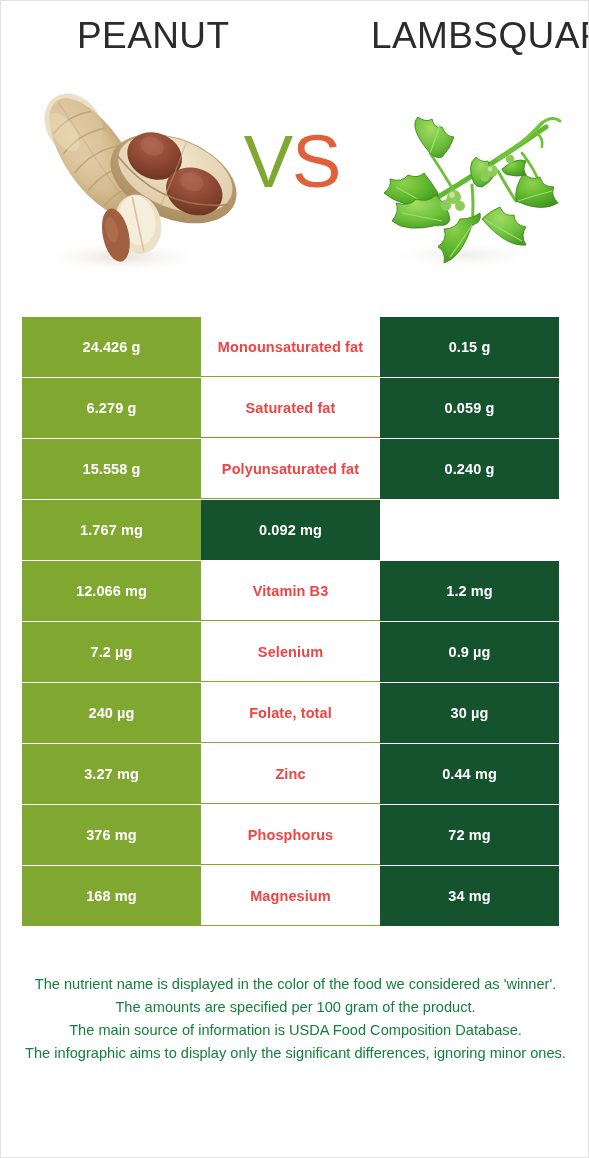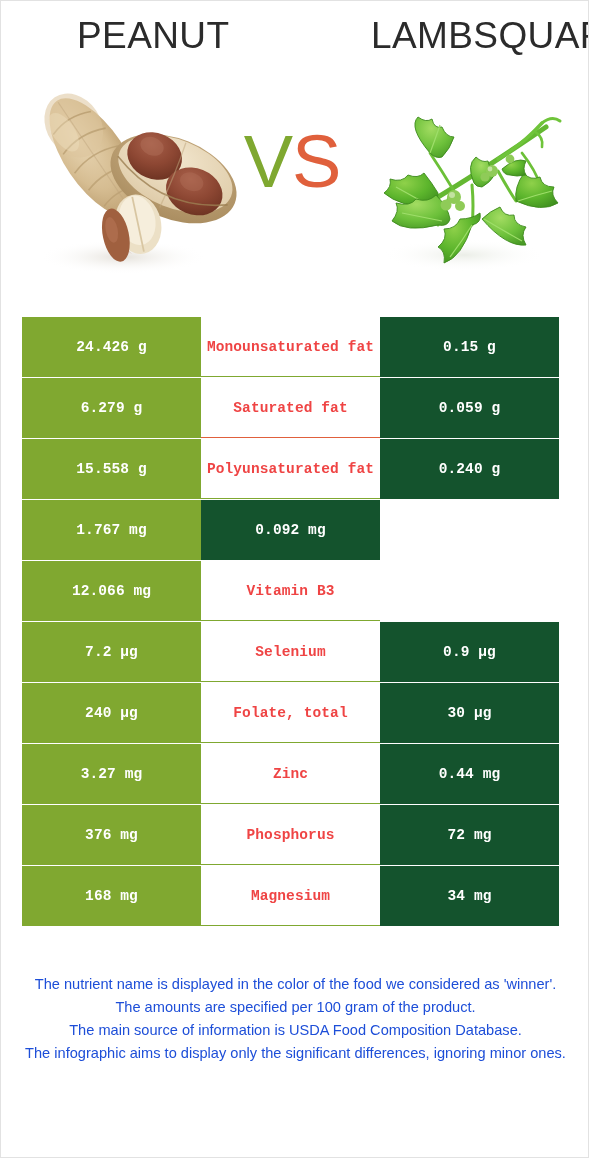--- a/index.html
+++ b/index.html
@@ -91,21 +91,21 @@
     position: relative;
     display: flex;
     height: 60px;
     margin-bottom: 1px;
   }
   .cell {
     box-sizing: border-box;
     display: flex;
     align-items: center;
     justify-content: center;
-    font-family: Liberation Mono, monospace;
+    font-family: Liberation Sans, sans-serif;
     font-size: 14.5px;
     font-weight: 600;
     letter-spacing: 0.1px;
   }
   .cell.val {
     width: 179px;
     color: #ffffff;
   }
   .cell.val.a { background: #80A830; }
   .cell.val.b { background: #14532d; }
@@ -122,21 +122,21 @@
   .footnote {
     position: absolute;
     left: 24px;
     top: 972px;
     width: 541px;
     text-align: center;
     font-family: "Liberation Sans", sans-serif;
     font-size: 14.6px;
     font-weight: 400;
     line-height: 23px;
-    color: #1d4ed8;
+    color: #15803d;
   }
   .footnote p { margin: 0; }
 </style>
 </head>
 <body>
 
 <div id="page">
 
   <div class="header-row">
     <div class="food-title left">PEANUT</div>
@@ -303,20 +303,21 @@
         <div class="cell name win-a">Polyunsaturated fat</div>
         <div class="cell val b">0.240 g</div>
       </div>
       <div class="row">
         <div class="cell val a">1.767 mg</div>
         <div class="cell val b">0.092 mg</div>
       </div>
       <div class="row">
         <div class="cell val a">12.066 mg</div>
         <div class="cell name win-a">Vitamin B3</div>
+        <div class="cell val b">1.2 mg</div>
       </div>
       <div class="row">
         <div class="cell val a">7.2 µg</div>
         <div class="cell name win-a">Selenium</div>
         <div class="cell val b">0.9 µg</div>
       </div>
       <div class="row">
         <div class="cell val a">240 µg</div>
         <div class="cell name win-a">Folate, total</div>
         <div class="cell val b">30 µg</div>

